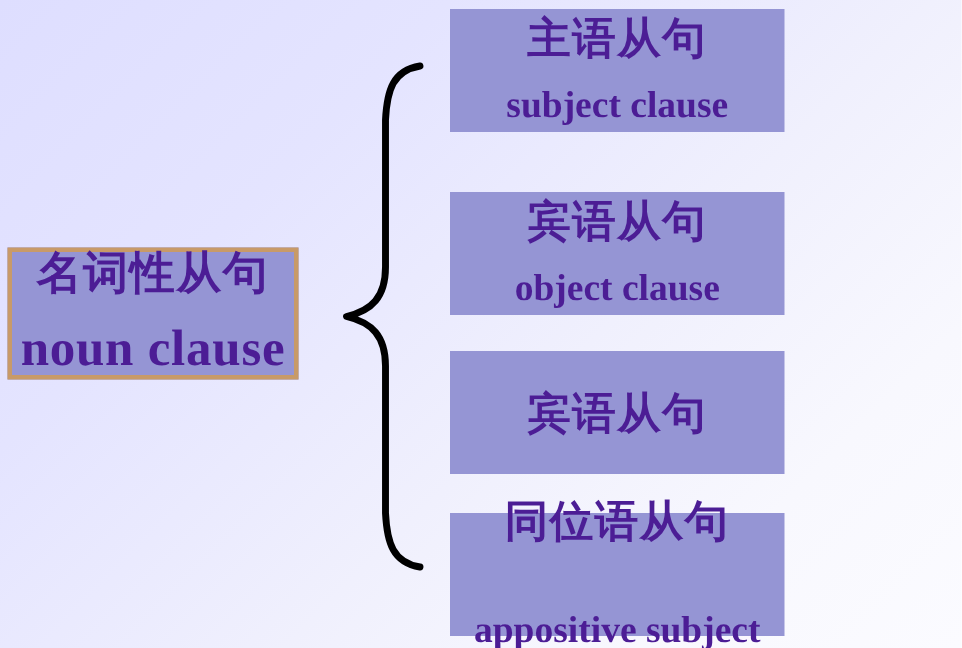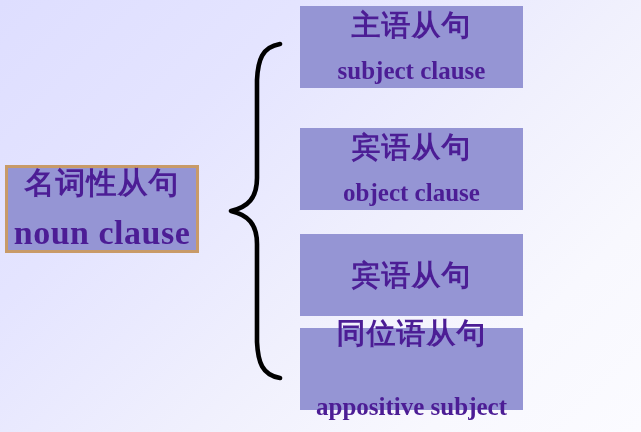--- a/index.html
+++ b/index.html
@@ -62,21 +62,21 @@
   
   .branch-box {
     left: 300px;
     width: 223px;
     height: 82px;
     border: 0;
   }
   #branch-box-0 { top: 6px;   }
   #branch-box-1 { top: 128px; }
   #branch-box-2 { top: 234px; }
-  #branch-box-3 { top: 328px; gap: 28px; }
+  #branch-box-3 { top: 342px; gap: 28px; }
 
   
   #brace-connector {
     position: absolute;
     left: 222px;
     top: 30px;
     width: 70px;
     height: 360px;
     pointer-events: none;
   }

